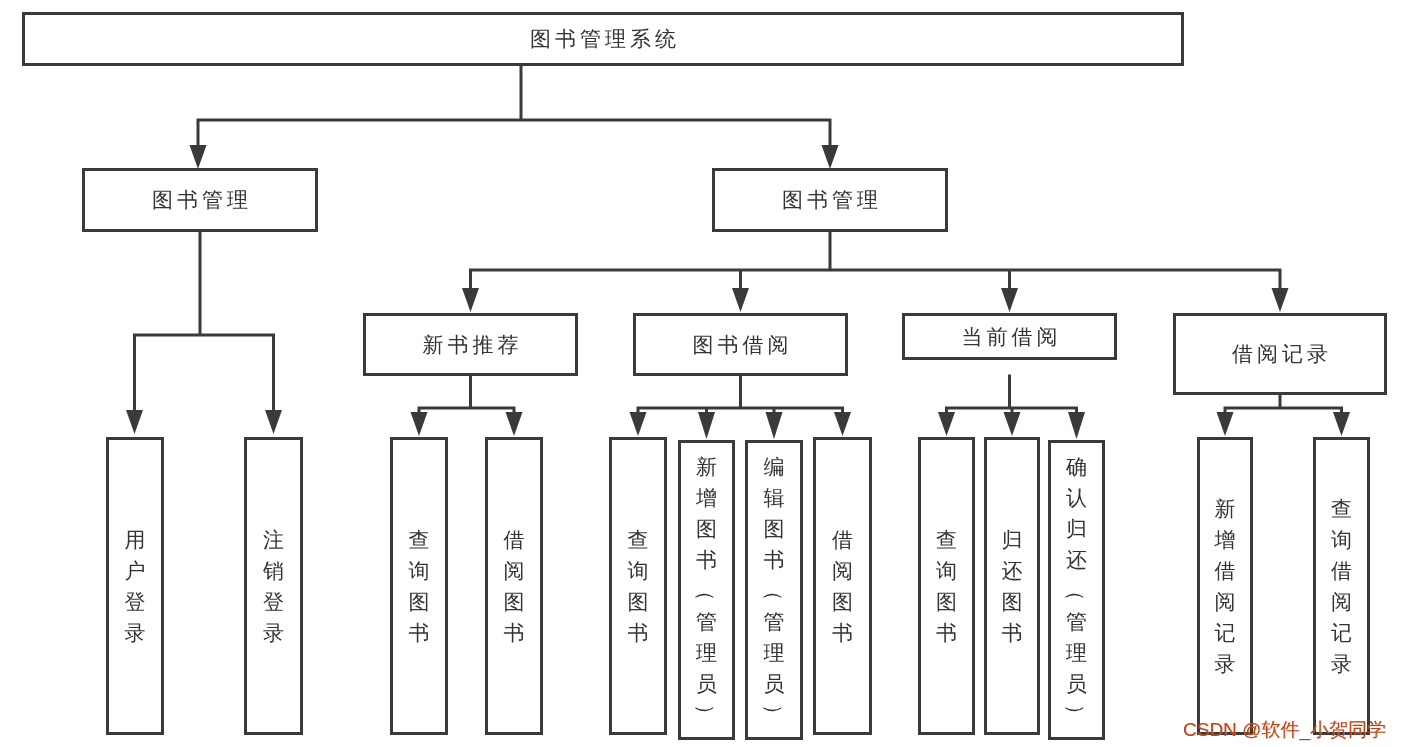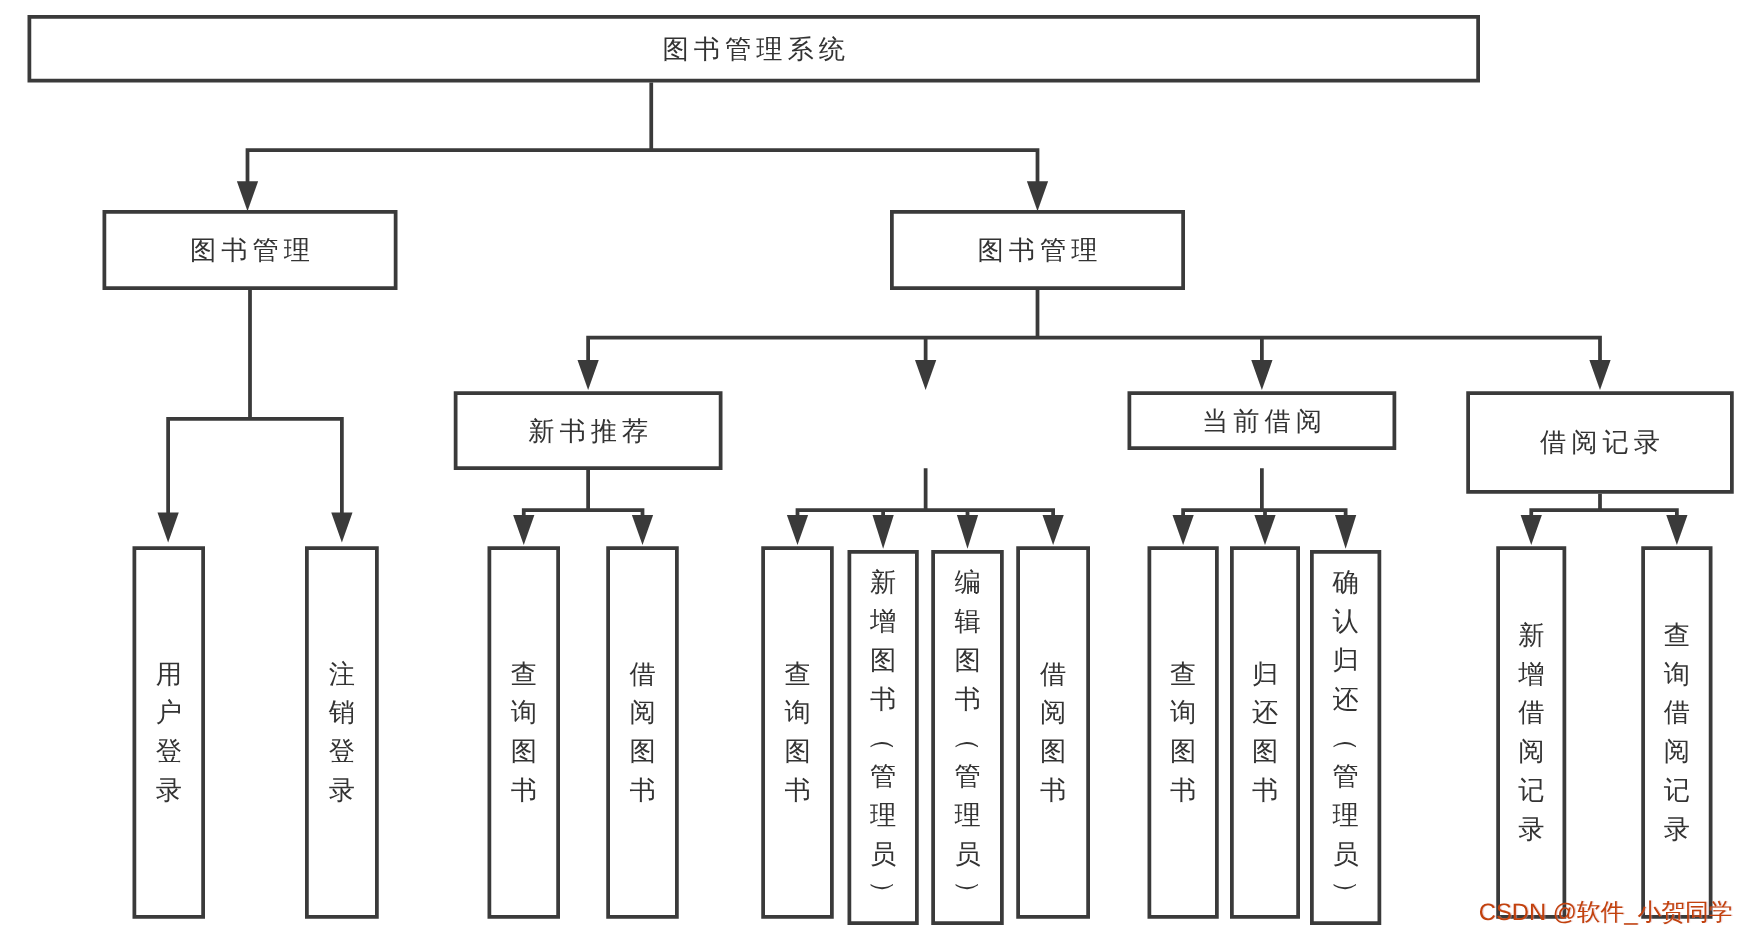--- a/index.html
+++ b/index.html
@@ -113,20 +113,23 @@
   <div class="node" style="left:82px; top:168px; width:236px; height:64px;">
     <span class="hlabel">图书管理</span>
   </div>
   <div class="node" style="left:712px; top:168px; width:236px; height:64px;">
     <span class="hlabel">图书管理</span>
   </div>
 
   <div class="node" style="left:363px; top:313px; width:215px; height:63px;">
     <span class="hlabel">新书推荐</span>
   </div>
+  <div class="node" style="left:633px; top:313px; width:215px; height:63px;">
+    <span class="hlabel">图书借阅</span>
+  </div>
   <div class="node" style="left:902px; top:313px; width:215px; height:47px;">
     <span class="hlabel">当前借阅</span>
   </div>
   <div class="node" style="left:1173px; top:313px; width:214px; height:82px;">
     <span class="hlabel">借阅记录</span>
   </div>
 
   <div class="node leaf" style="left:106px; top:437px; width:58px; height:298px;">
     <div class="vlabel">
         <span>用</span>

